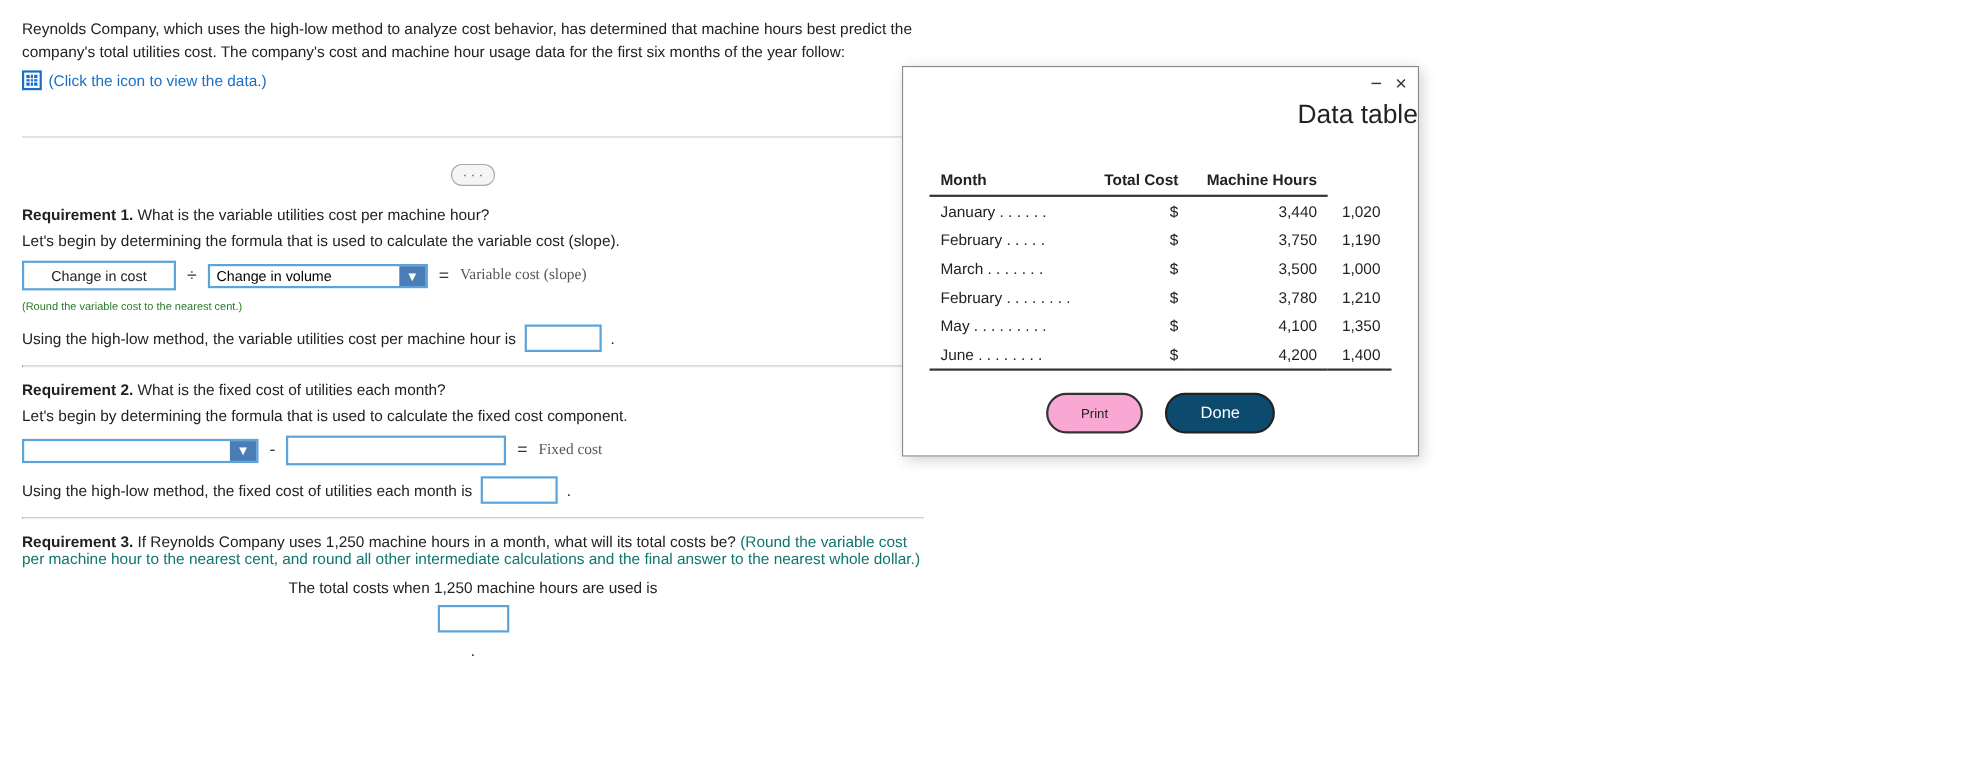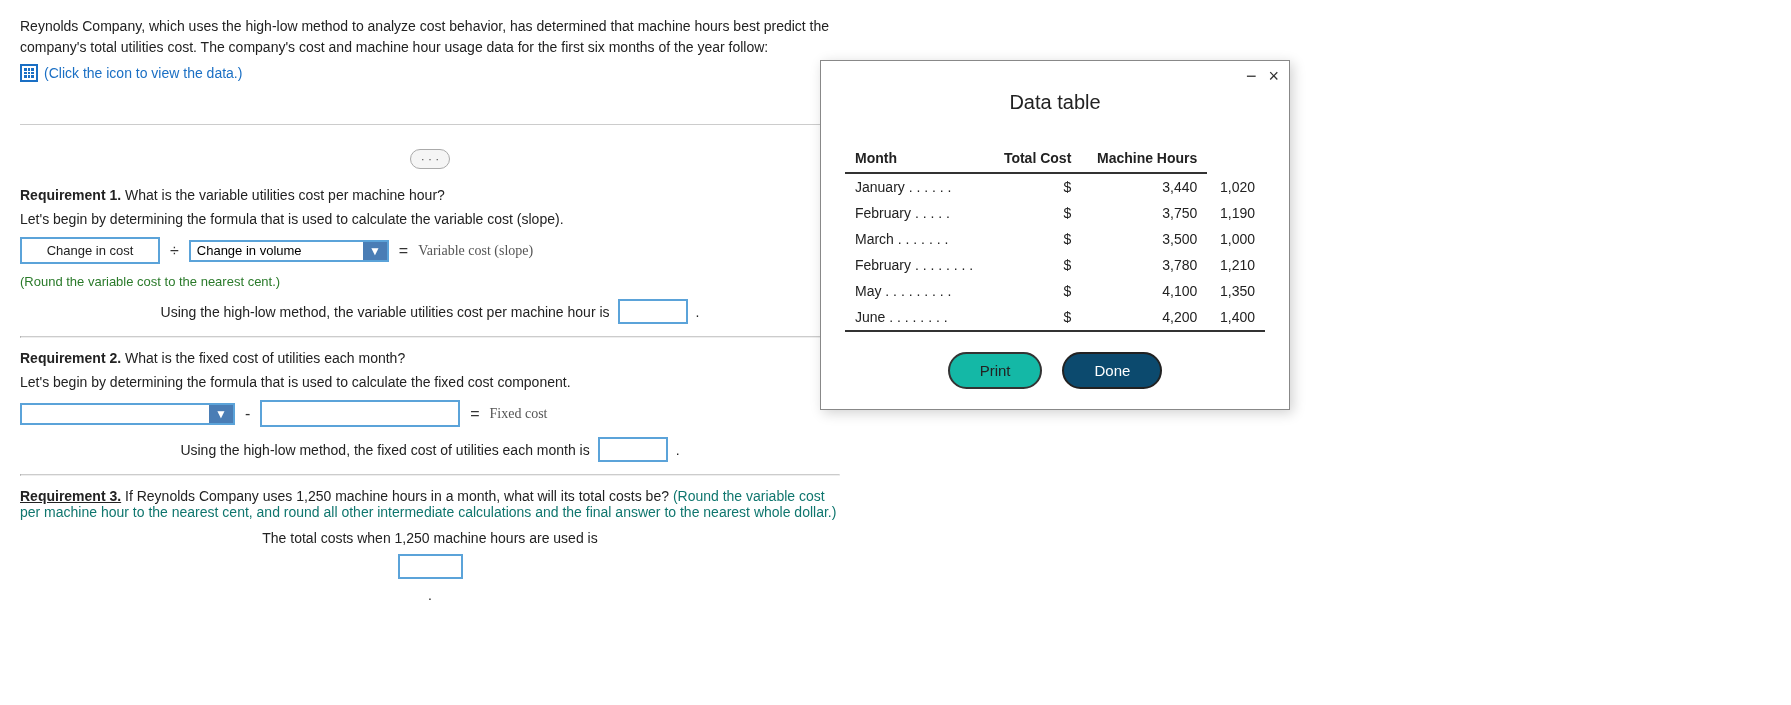--- a/index.html
+++ b/index.html
@@ -58,22 +58,22 @@
     .dropdown-arrow {
       background: #4a7db5;
       color: #fff;
       padding: 2px 6px;
       font-size: 12px;
       cursor: pointer;
       height: 100%;
       display: flex;
       align-items: center;
     }
-    .green-note { color: #2a7a2a; font-size: 13px; margin: 4px 0 10px 0; }
-    .inline-sentence { font-size: 14px; display: flex; align-items: center; gap: 8px; margin-bottom: 10px; justify-content: center; }
+    .green-note { color: #2a7a2a; font-size: 10px; margin: 4px 0 10px 0; }
+    .inline-sentence { font-size: 14px; display: flex; align-items: center; gap: 8px; margin-bottom: 10px; }
     .small-input {
       border: 2px solid #5ba3d9;
       width: 70px;
       padding: 3px 4px;
       font-size: 13px;
       outline: none;
     }
 
     
     .modal-overlay {
@@ -140,24 +140,24 @@
       border-bottom: 2px solid #333;
     }
     .modal-actions {
       display: flex;
       justify-content: center;
       gap: 20px;
       margin-top: 10px;
     }
     .btn-print {
       border: 2px solid #333;
-      background: #14b8a6;
+      background: #f9a8d4;
       border-radius: 30px;
       padding: 8px 30px;
-      font-size: 15px;
+      font-size: 12px;
       cursor: pointer;
       color: #222;
     }
     .btn-done {
       border: 2px solid #222;
       background: #0c4a6e;
       border-radius: 30px;
       padding: 8px 30px;
       font-size: 15px;
       cursor: pointer;
@@ -276,37 +276,37 @@
     <span>Using the high-low method, the fixed cost of utilities each month is</span>
     <input type="text" class="small-input" value="" style="">
     <span>.</span>
   </div>
 </div>
 
 <hr class="section-line">
 
 <div class="section">
   <div>
-    <span style="font-weight:bold;text-decoration:underline;">Requirement 3.</span><span> If Reynolds Company uses 1,250 machine hours in a month, what will its total costs be?</span>
+    <span style="font-weight:bold;">Requirement 3.</span><span> If Reynolds Company uses 1,250 machine hours in a month, what will its total costs be?</span>
     <span class="req3-green">(Round the variable cost per machine hour to the nearest cent, and round all other intermediate calculations and the final answer to the nearest whole dollar.)</span>
   </div>
 
   <div class="inline-sentence" style="margin-top:10px;flex-direction:column;">
     <span>The total costs when 1,250 machine hours are used is</span>
     <input type="text" class="small-input" value="" style="width: 65px;">
     <span>.</span>
   </div>
 </div>
 
 <div class="modal-overlay">
   <div class="modal-titlebar">
     <button class="modal-btn-minimize">−</button>
     <button class="modal-btn-close">×</button>
   </div>
-  <div style="text-align:center; font-size:20px; font-weight:300; padding: 4px 0 10px 0;">Data table</div>
+  <div style="text-align:right; font-size:24px; font-weight:300; padding: 4px 0 10px 0;">Data table</div>
   <div class="modal-body">
     <table class="data-table">
       <thead>
         <tr>
           <th>Month</th>
           <th style="text-align:right;">Total Cost</th>
           <th style="text-align:right;">Machine Hours</th>
         </tr>
       </thead>
       <tbody id="data-table-body">

